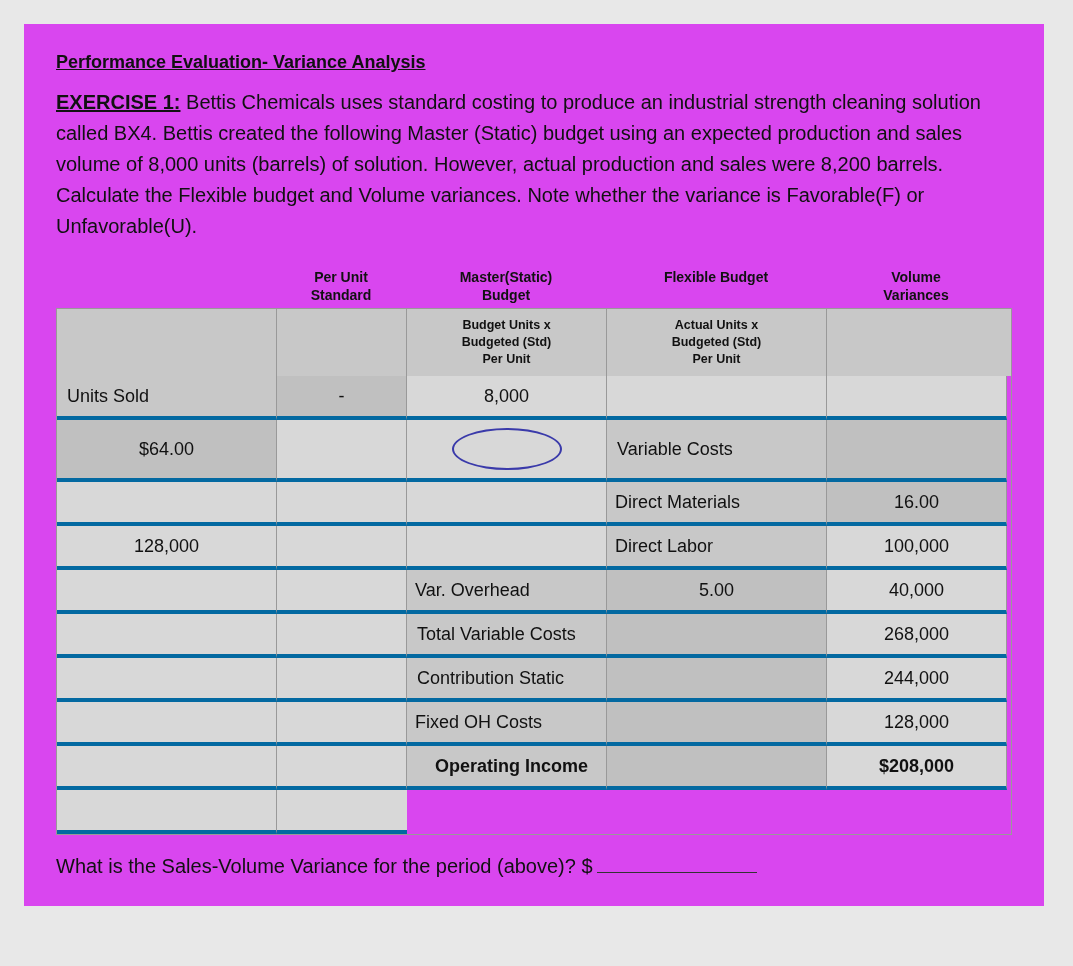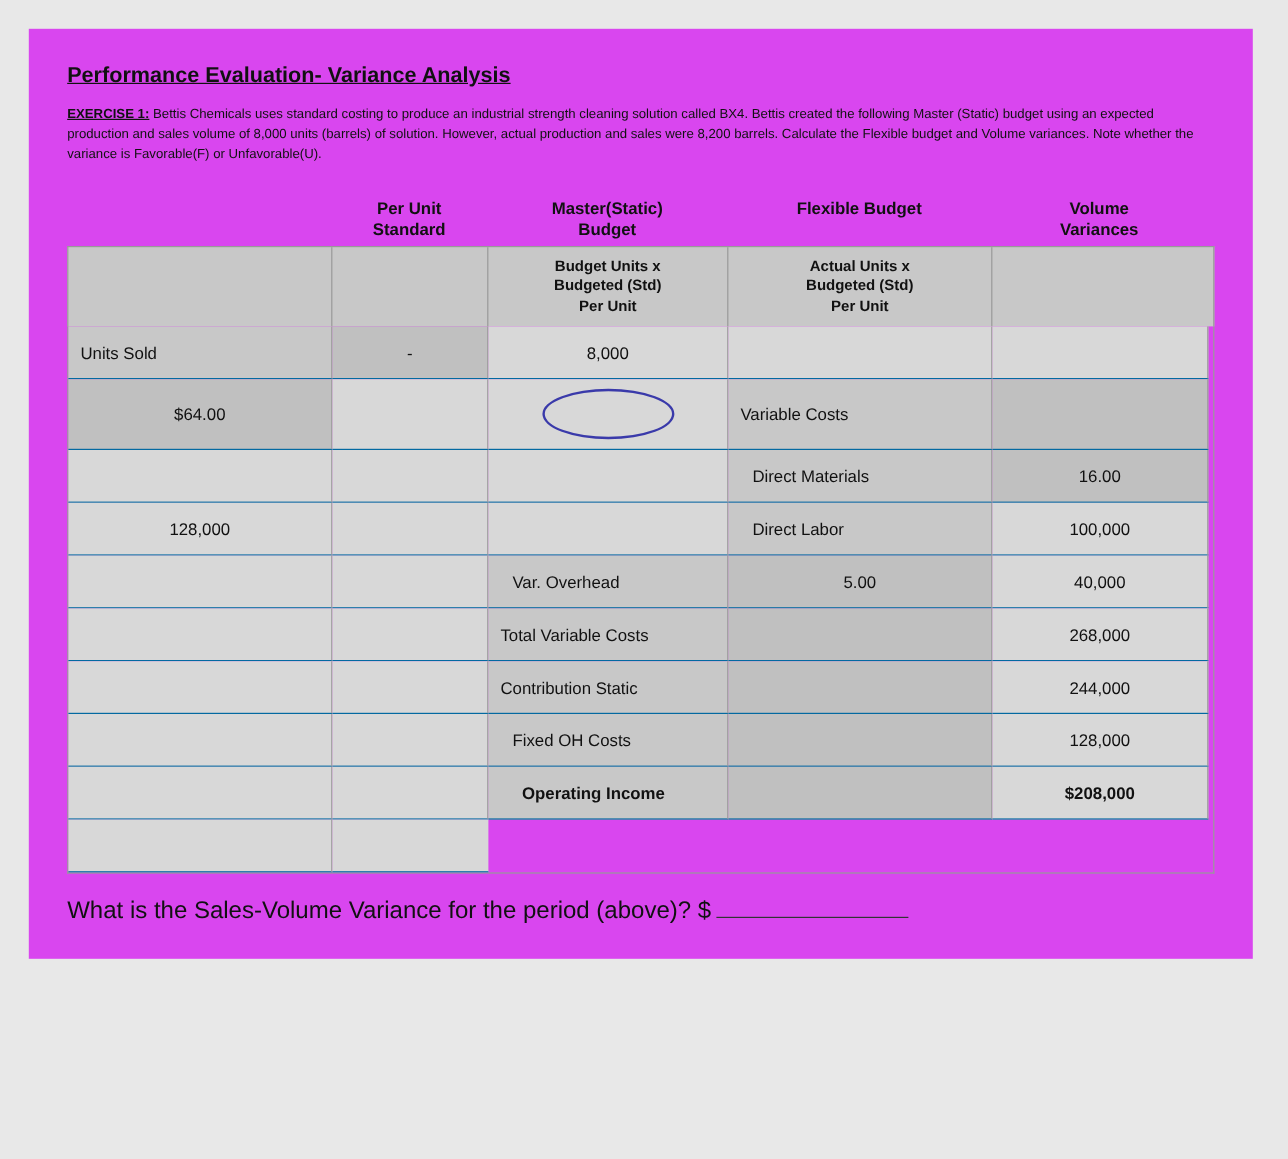--- a/index.html
+++ b/index.html
@@ -16,21 +16,21 @@
       padding: 28px 32px;
       max-width: 1020px;
     }
     h1 {
       font-size: 18px;
       font-weight: bold;
       text-decoration: underline;
       margin-bottom: 14px;
     }
     .exercise-text {
-      font-size: 11px;
+      font-size: 20px;
       line-height: 1.55;
       margin-bottom: 22px;
     }
     .exercise-text strong {
       text-decoration: underline;
     }
     .table-wrapper {
       width: 100%;
     }
     .header-row {
@@ -65,43 +65,43 @@
     }
     .sub-header-cell:last-child { border-right: none; }
     .data-table {
       display: grid;
       grid-template-columns: 220px 130px 200px 220px 180px;
       border: 1px solid #999;
       border-top: none;
     }
     .cell {
       border-right: 1px solid #999;
-      border-bottom: 1px solid #0369a1;
+      border-bottom: 4px solid #0369a1;
       padding: 8px 10px;
-      font-size: 14px;
+      font-size: 18px;
       text-align: center;
       background: #d8d8d8;
       min-height: 44px;
       display: flex;
       align-items: center;
       justify-content: center;
     }
     .cell:last-child { border-right: none; }
     .cell.label {
       text-align: left;
       justify-content: flex-start;
       background: #c8c8c8;
       font-weight: normal;
     }
     .cell.label.bold {
       font-weight: normal;
       padding-left: 28px;
     }
     .cell.label.indented {
-      padding-left: 20px;
+      padding-left: 8px;
     }
     .cell.std-col {
       background: #c0c0c0;
     }
     .circle-annotation {
       width: 110px;
       height: 42px;
       border: 2.5px solid #3a3aaa;
       border-radius: 50%;
       background: transparent;

